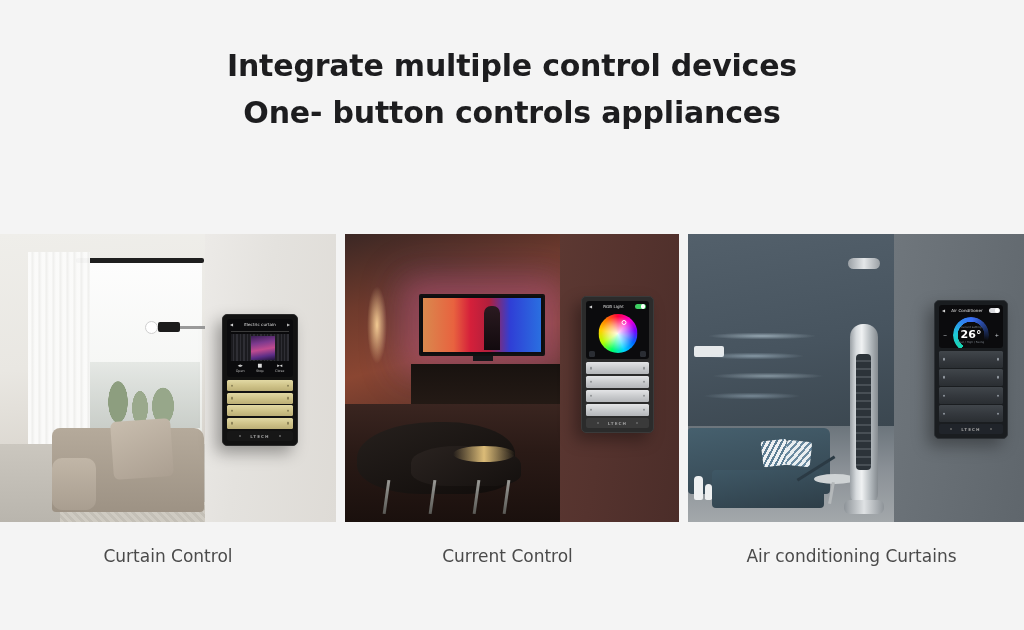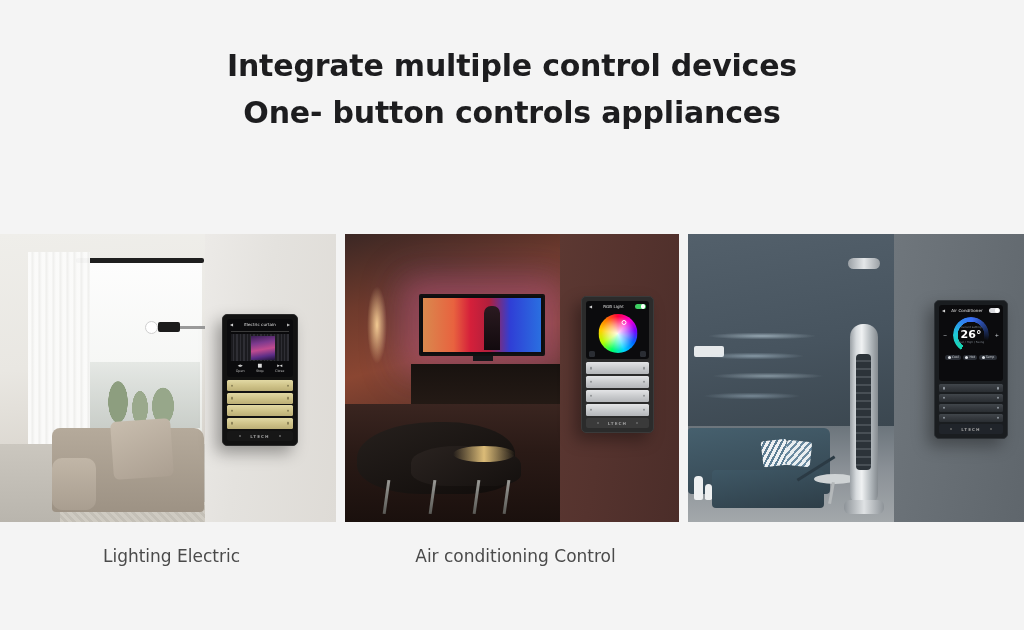--- a/index.html
+++ b/index.html
@@ -249,21 +249,21 @@
            background:#2b2b2b; border:1px solid #3a3a3a; padding:4px; }
   .dev-3 { left:246px; top:66px; width:74px; height:139px;
            background:#1a1d20; border:1px solid #2d3135; padding:4px; }
 
   .screen {
     position:relative; width:100%;
     background:#0b0b0d; border-radius:3px; overflow:hidden;
   }
   .dev-1 .screen { height:58px; }
   .dev-2 .screen { height:58px; }
-  .dev-3 .screen { height:76px; }
+  .dev-3 .screen { height:43px; }
 
   .scr-top {
     display:flex; align-items:center; gap:2px;
     height:9px; padding:0 3px; margin-top:1px;
   }
   .scr-back { color:#d6d6d6; font-size:4px; line-height:1; }
   .scr-title {
     flex:1; text-align:center; color:#e2e2e2;
     font-size:4px; line-height:1; letter-spacing:.1px;
     white-space:nowrap; overflow:hidden;
@@ -615,17 +615,18 @@
           <span class="brand-dot"></span>
           <span class="brand-txt">LTECH</span>
           <span class="brand-dot"></span>
         </div>
       </div>
     </div>
 
   </div>
 
   <div class="captions">
-    <div class="cap c2">Lighting Electric</div>
-    <div class="cap c3">Air conditioning Control</div>
+    <div class="cap c1">Curtain Control</div>
+    <div class="cap c2">Current Control</div>
+    <div class="cap c3">Air conditioning Curtains</div>
   </div>
 
 </div>
 
 </body></html>

